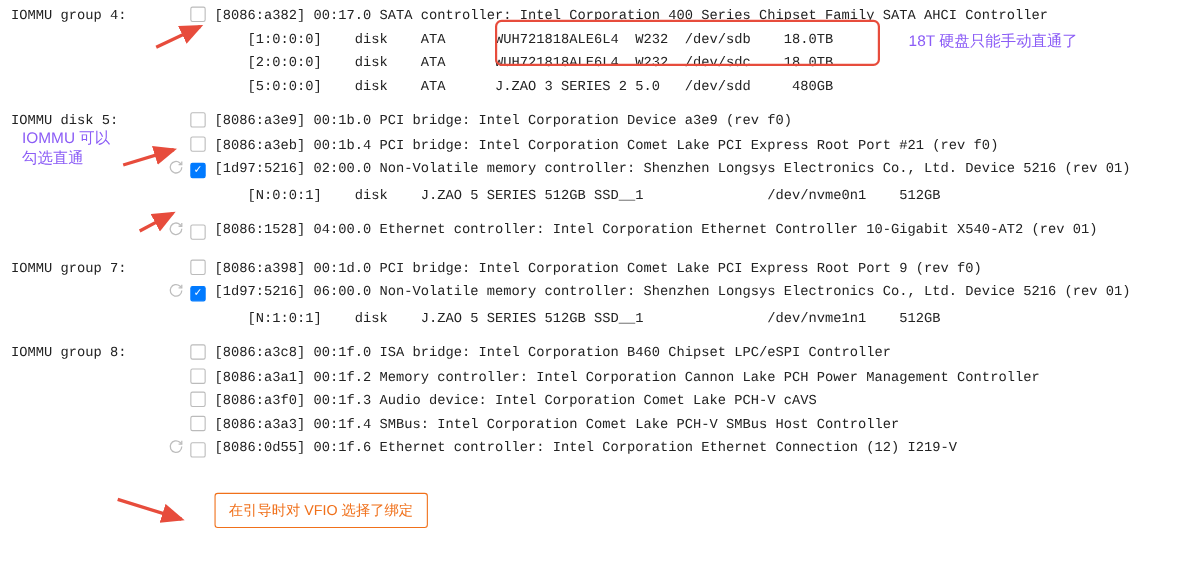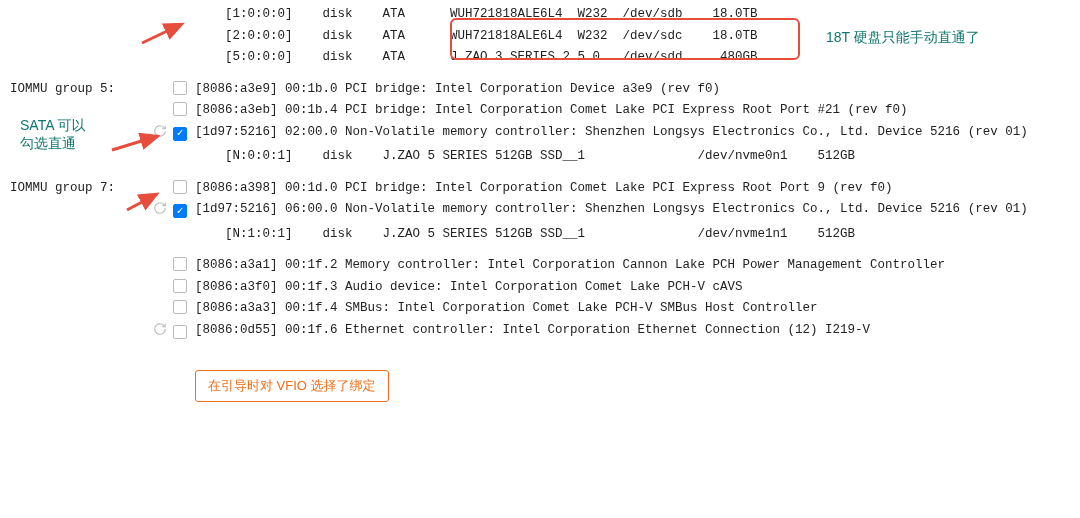--- a/index.html
+++ b/index.html
@@ -60,21 +60,21 @@
   .group-block { margin-bottom: 10px; }
   .box-red {
     position: absolute;
     border: 2px solid #e74c3c;
     border-radius: 6px;
     pointer-events: none;
   }
   .anno {
     position: absolute;
     font-family: "Microsoft YaHei", Arial, sans-serif;
-    color: #0f766e;
+    color: #8b5cf6;
     font-size: 14px;
     pointer-events: none;
     line-height: 1.3;
   }
   .arrow {
     position: absolute;
     pointer-events: none;
   }
   .vfio-btn {
     display: inline-block;
@@ -89,62 +89,68 @@
     margin-top: 16px;
   }
 </style>
 </head>
 <body>
 
 
 
 <div id="groups-container">
     <div class="group-block">
+      <div class="row"><div class="group-label">IOMMU group 4:</div><div class="icons"><span class="checkbox"></span></div><div class="content">[8086:a382] 00:17.0 SATA controller: Intel Corporation 400 Series Chipset Family SATA AHCI Controller</div></div>
       <div class="row"><div class="group-label"></div><div class="icons"></div><div class="content">    [1:0:0:0]    disk    ATA      WUH721818ALE6L4  W232  /dev/sdb    18.0TB</div></div>
       <div class="row"><div class="group-label"></div><div class="icons"></div><div class="content">    [2:0:0:0]    disk    ATA      WUH721818ALE6L4  W232  /dev/sdc    18.0TB</div></div>
       <div class="row"><div class="group-label"></div><div class="icons"></div><div class="content">    [5:0:0:0]    disk    ATA      J.ZAO 3 SERIES 2 5.0   /dev/sdd     480GB</div></div>
     </div>
     <div class="group-block">
-      <div class="row"><div class="group-label">IOMMU group 5:</div><div class="icons"><span class="checkbox"></span></div><div class="content">[8086:a3e9] 00:1b.0 PCI bridge: Intel Corporation Device a3e9 (rev f0)</div></div>
+      <div class="row"><div class="group-label">IOMMU disk 5:</div><div class="icons"><span class="checkbox"></span></div><div class="content">[8086:a3e9] 00:1b.0 PCI bridge: Intel Corporation Device a3e9 (rev f0)</div></div>
       <div class="row"><div class="group-label"></div><div class="icons"><span class="checkbox"></span></div><div class="content">[8086:a3eb] 00:1b.4 PCI bridge: Intel Corporation Comet Lake PCI Express Root Port #21 (rev f0)</div></div>
       <div class="row"><div class="group-label"></div><div class="icons"><span><svg class="icon-refresh" viewBox="0 0 24 24" fill="none" stroke="#888" stroke-width="2">
               <path d="M21 12a9 9 0 1 1-3-6.7L21 8"></path>
               <polyline points="21 3 21 8 16 8"></polyline>
             </svg></span><span class="checkbox checked">✓</span></div><div class="content">[1d97:5216] 02:00.0 Non-Volatile memory controller: Shenzhen Longsys Electronics Co., Ltd. Device 5216 (rev 01)</div></div>
       <div class="row"><div class="group-label"></div><div class="icons"></div><div class="content">    [N:0:0:1]    disk    J.ZAO 5 SERIES 512GB SSD__1               /dev/nvme0n1    512GB</div></div>
     </div>
     <div class="group-block">
+      <div class="row"><div class="group-label"></div><div class="icons"><span><svg class="icon-refresh" viewBox="0 0 24 24" fill="none" stroke="#888" stroke-width="2">
+              <path d="M21 12a9 9 0 1 1-3-6.7L21 8"></path>
+              <polyline points="21 3 21 8 16 8"></polyline>
+            </svg></span><span class="checkbox"></span></div><div class="content">[8086:1528] 04:00.0 Ethernet controller: Intel Corporation Ethernet Controller 10-Gigabit X540-AT2 (rev 01)</div></div>
     </div>
     <div class="group-block">
       <div class="row"><div class="group-label">IOMMU group 7:</div><div class="icons"><span class="checkbox"></span></div><div class="content">[8086:a398] 00:1d.0 PCI bridge: Intel Corporation Comet Lake PCI Express Root Port 9 (rev f0)</div></div>
       <div class="row"><div class="group-label"></div><div class="icons"><span><svg class="icon-refresh" viewBox="0 0 24 24" fill="none" stroke="#888" stroke-width="2">
               <path d="M21 12a9 9 0 1 1-3-6.7L21 8"></path>
               <polyline points="21 3 21 8 16 8"></polyline>
             </svg></span><span class="checkbox checked">✓</span></div><div class="content">[1d97:5216] 06:00.0 Non-Volatile memory controller: Shenzhen Longsys Electronics Co., Ltd. Device 5216 (rev 01)</div></div>
       <div class="row"><div class="group-label"></div><div class="icons"></div><div class="content">    [N:1:0:1]    disk    J.ZAO 5 SERIES 512GB SSD__1               /dev/nvme1n1    512GB</div></div>
     </div>
     <div class="group-block">
+      <div class="row"><div class="group-label">IOMMU group 8:</div><div class="icons"><span class="checkbox"></span></div><div class="content">[8086:a3c8] 00:1f.0 ISA bridge: Intel Corporation B460 Chipset LPC/eSPI Controller</div></div>
       <div class="row"><div class="group-label"></div><div class="icons"><span class="checkbox"></span></div><div class="content">[8086:a3a1] 00:1f.2 Memory controller: Intel Corporation Cannon Lake PCH Power Management Controller</div></div>
       <div class="row"><div class="group-label"></div><div class="icons"><span class="checkbox"></span></div><div class="content">[8086:a3f0] 00:1f.3 Audio device: Intel Corporation Comet Lake PCH-V cAVS</div></div>
       <div class="row"><div class="group-label"></div><div class="icons"><span class="checkbox"></span></div><div class="content">[8086:a3a3] 00:1f.4 SMBus: Intel Corporation Comet Lake PCH-V SMBus Host Controller</div></div>
       <div class="row"><div class="group-label"></div><div class="icons"><span><svg class="icon-refresh" viewBox="0 0 24 24" fill="none" stroke="#888" stroke-width="2">
               <path d="M21 12a9 9 0 1 1-3-6.7L21 8"></path>
               <polyline points="21 3 21 8 16 8"></polyline>
             </svg></span><span class="checkbox"></span></div><div class="content">[8086:0d55] 00:1f.6 Ethernet controller: Intel Corporation Ethernet Connection (12) I219-V</div></div>
     </div>
   </div>
 
 <button class="vfio-btn">在引导时对 VFIO 选择了绑定</button>
 
 
 <div class="box-red" style="left:450px; top:18px; width:350px; height:42px;"></div>
 
 
 <div class="anno" style="left:826px; top:28px;">18T 硬盘只能手动直通了</div>
-<div class="anno" style="left:20px; top:116px; white-space:pre;">SATA 可以
+<div class="anno" style="left:20px; top:116px; white-space:pre;">IOMMU 可以
 勾选直通</div>
 
 
 <svg class="arrow" style="left:140px; top:18px;" width="50" height="30">
   <defs>
       <marker id="ah1" markerWidth="8" markerHeight="8" refX="6" refY="3" orient="auto">
         <polygon points="0 0, 7 3, 0 6" fill="#e74c3c"></polygon>
       </marker>
     </defs>
   <line x1="2" y1="25" x2="42" y2="6" stroke="#e74c3c" stroke-width="3" marker-end="url(#ah1)"></line>

